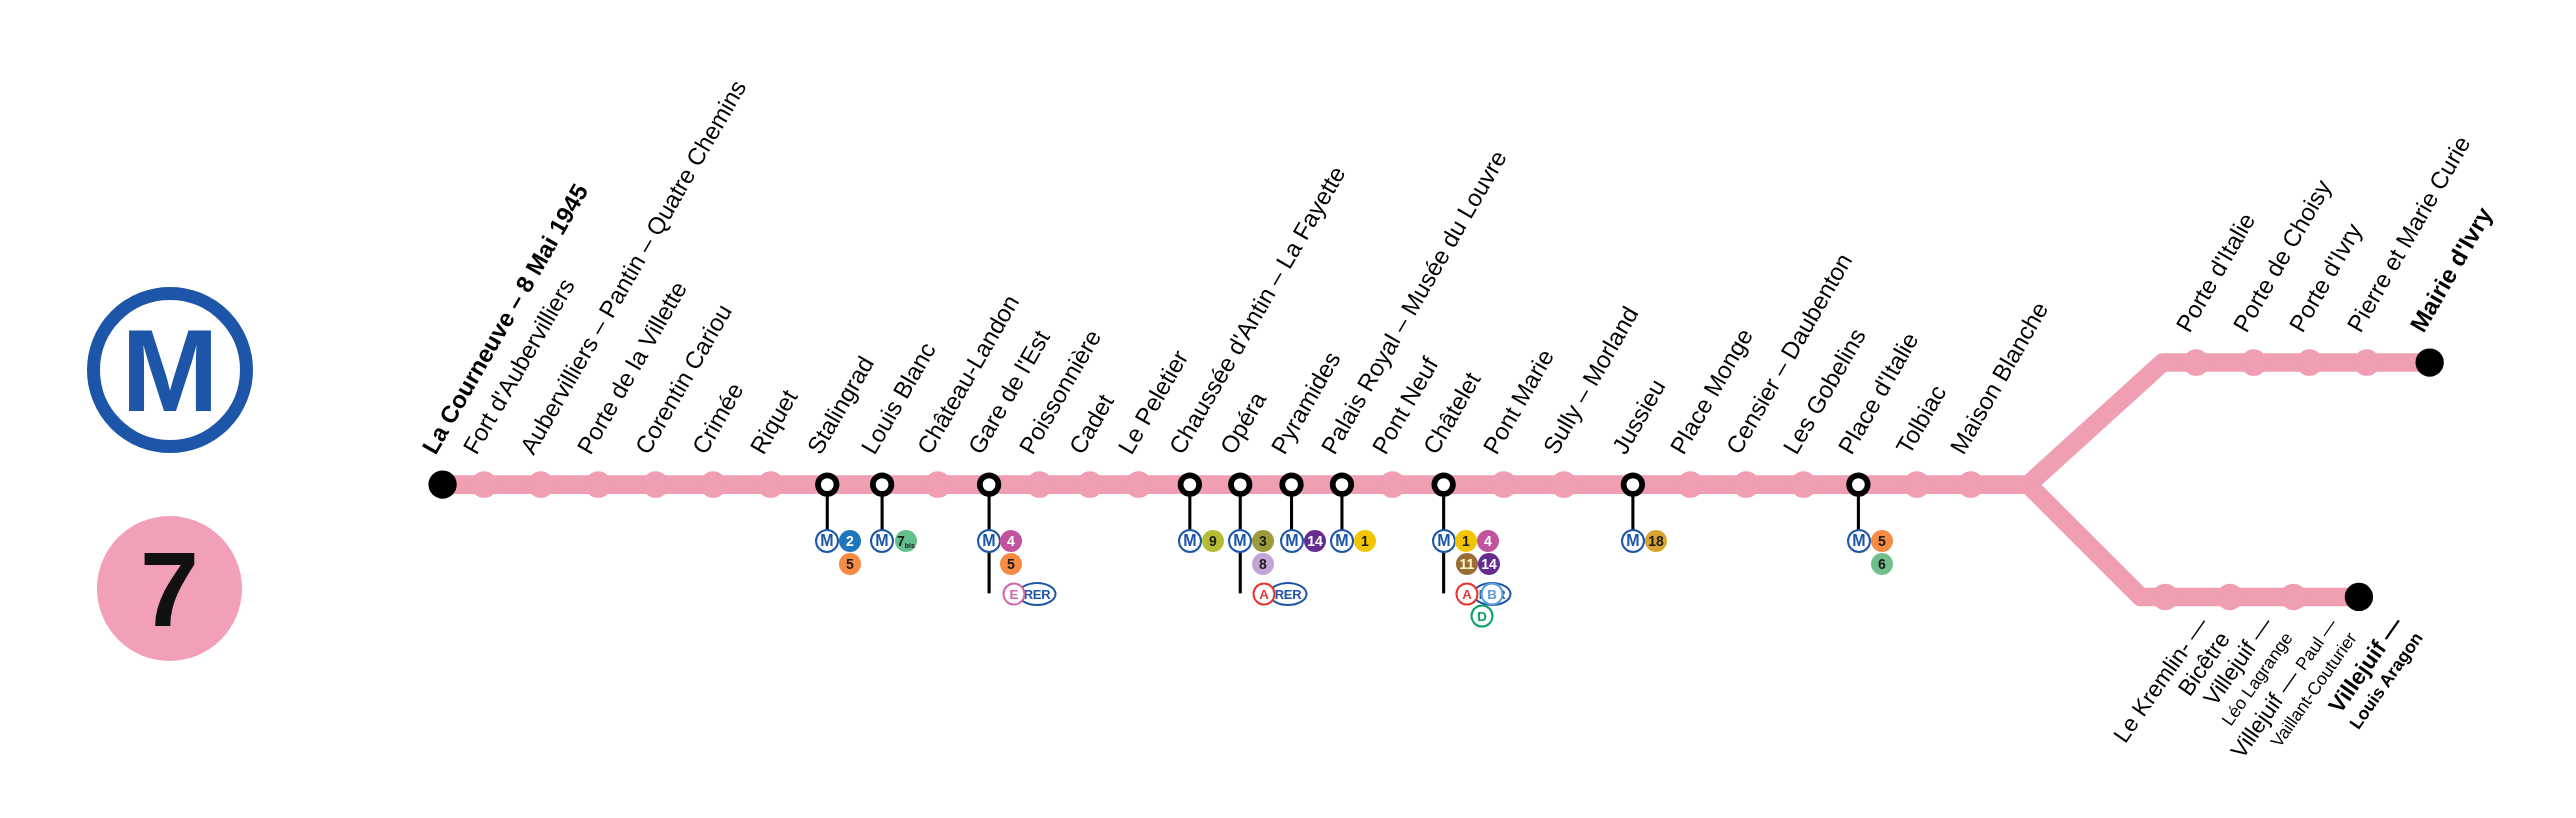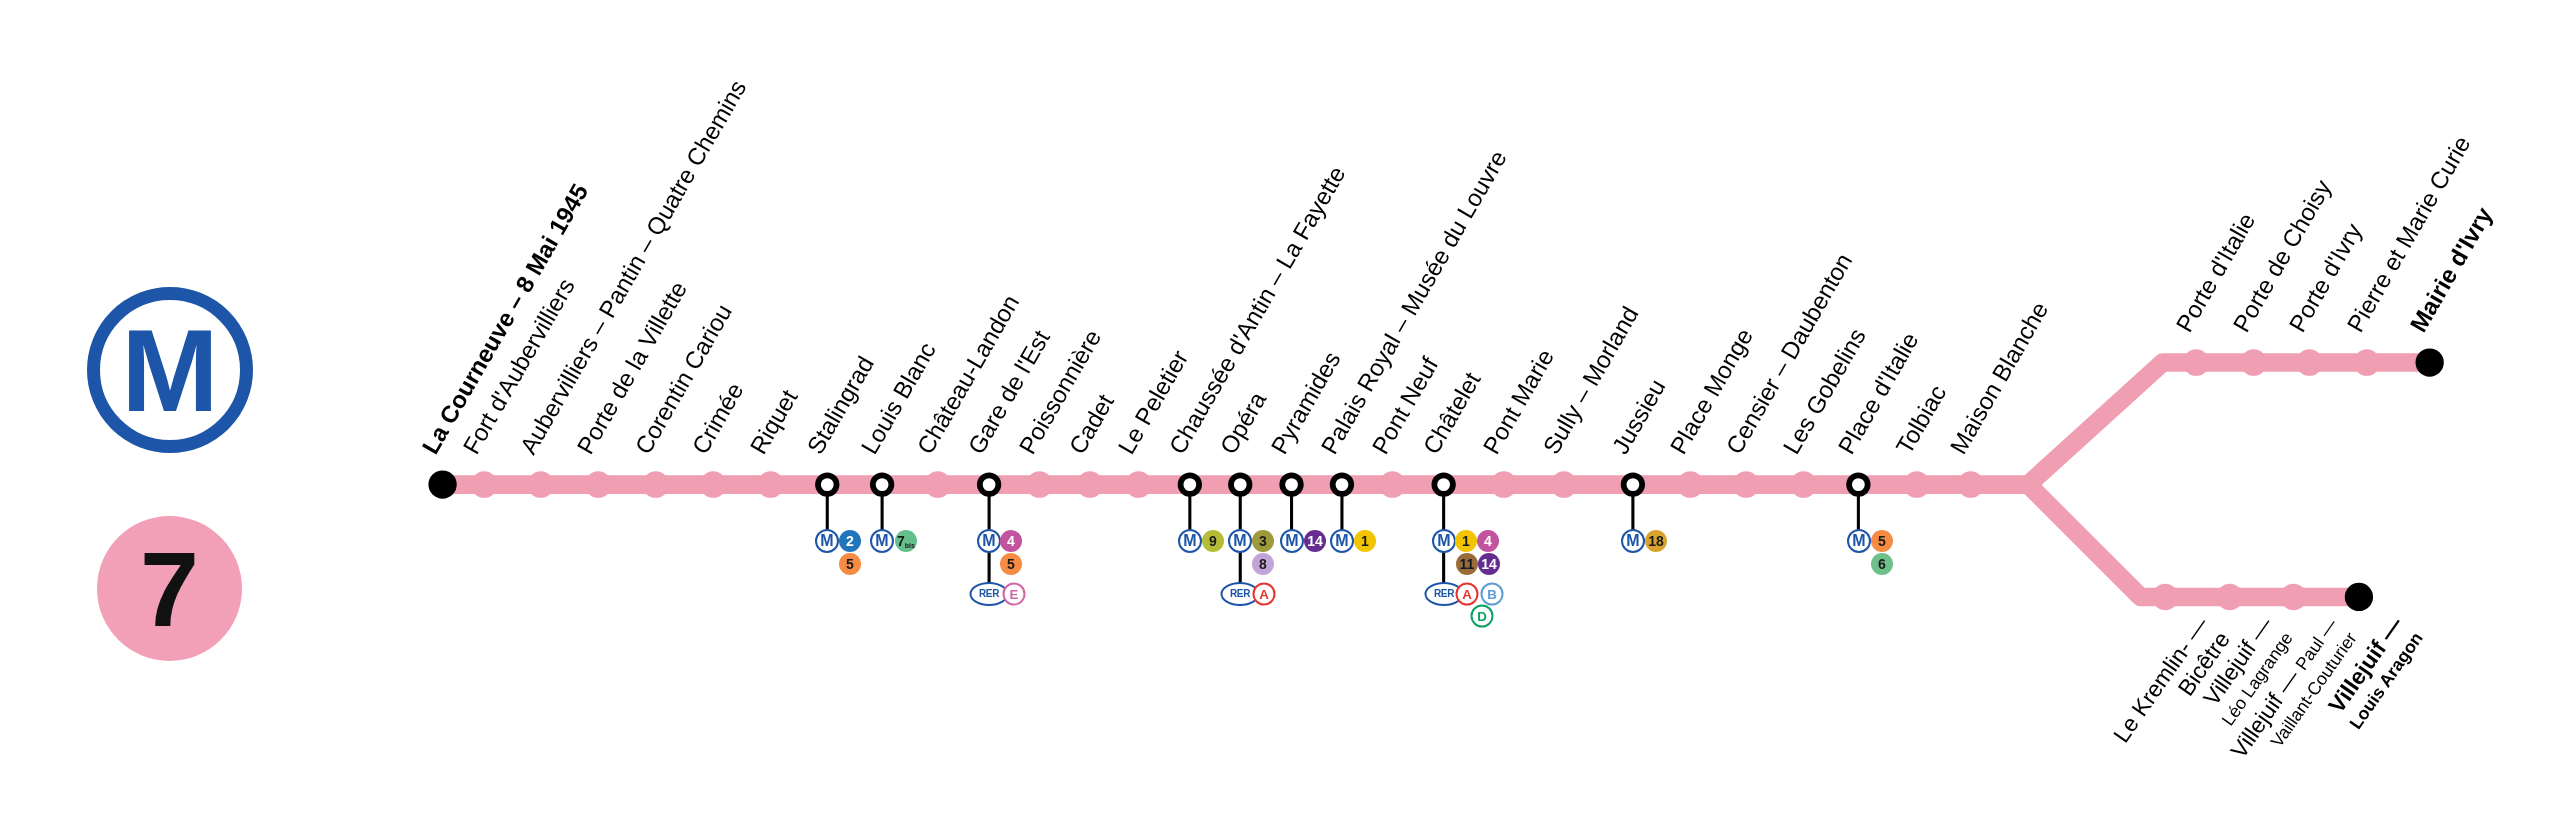--- a/index.html
+++ b/index.html
@@ -37,21 +37,21 @@
   
   .badge{
     position:absolute;display:flex;align-items:center;justify-content:center;
     border-radius:50%;transform:translate(-50%,-50%);font-weight:bold;
     box-sizing:border-box;line-height:1;
   }
   .badge.disc{width:22px;height:22px;font-size:14px;}
   .badge.disc .bis{font-size:7px;align-self:flex-end;margin-bottom:3.5px;}
   .badge.ring{background:#fff;}
   .badge.ring.m{width:24px;height:24px;border:2.2px solid #1D55A8;color:#1D55A8;font-size:16px;}
-  .badge.ring.rer{width:39px;height:24px;border:2.7px solid #1D55A8;color:#1D55A8;font-size:10px;letter-spacing:-0.3px;}
+  .badge.ring.rer{width:39px;height:24px;border:2.7px solid #1D55A8;color:#1D55A8;font-size:13px;letter-spacing:-0.3px;margin-left:48px;}
   .badge.ring.letter{width:23px;height:23px;border:2.7px solid;font-size:13.3px;}
 </style>
 </head>
 <body>
 
 <div id="canvas">
   <div class="big-roundel">
     <span>M</span>
   </div>
   <div class="big-disc">
@@ -172,21 +172,21 @@
       </div>
       <div class="lbl-top" style="left: 1389px; top: 433px;">Pont Neuf</div>
       <div class="lbl-top" style="left: 1440px; top: 433px;">Châtelet</div>
       <div class="badge ring m" style="left: 1444px; top: 541px;">M</div>
       <div class="badge disc" style="background: rgb(242, 197, 0); color: rgb(26, 26, 26); left: 1466px; top: 541px;">
         <span>1</span>
       </div>
       <div class="badge disc" style="background: rgb(194, 83, 159); color: rgb(255, 255, 255); left: 1488px; top: 541px;">
         <span>4</span>
       </div>
-      <div class="badge disc" style="background: rgb(154, 109, 56); color: #0f172a; left: 1467px; top: 564px;">
+      <div class="badge disc" style="background: rgb(154, 109, 56); color: #fef9c3; left: 1467px; top: 564px;">
         <span>11</span>
       </div>
       <div class="badge disc" style="background: rgb(102, 45, 145); color: rgb(255, 255, 255); left: 1489px; top: 564px;">
         <span>14</span>
       </div>
       <div class="badge ring rer" style="left: 1444px; top: 594px;">RER</div>
       <div class="badge ring letter" style="border-color: rgb(229, 53, 46); color: rgb(229, 53, 46); left: 1467px; top: 594px;">A</div>
       <div class="badge ring letter" style="border-color: rgb(94, 156, 214); color: rgb(94, 156, 214); left: 1492px; top: 594px;">B</div>
       <div class="badge ring letter" style="border-color: rgb(10, 161, 100); color: rgb(10, 161, 100); left: 1482px; top: 616px;">D</div>
       <div class="lbl-top" style="left: 1500px; top: 433px;">Pont Marie</div>

